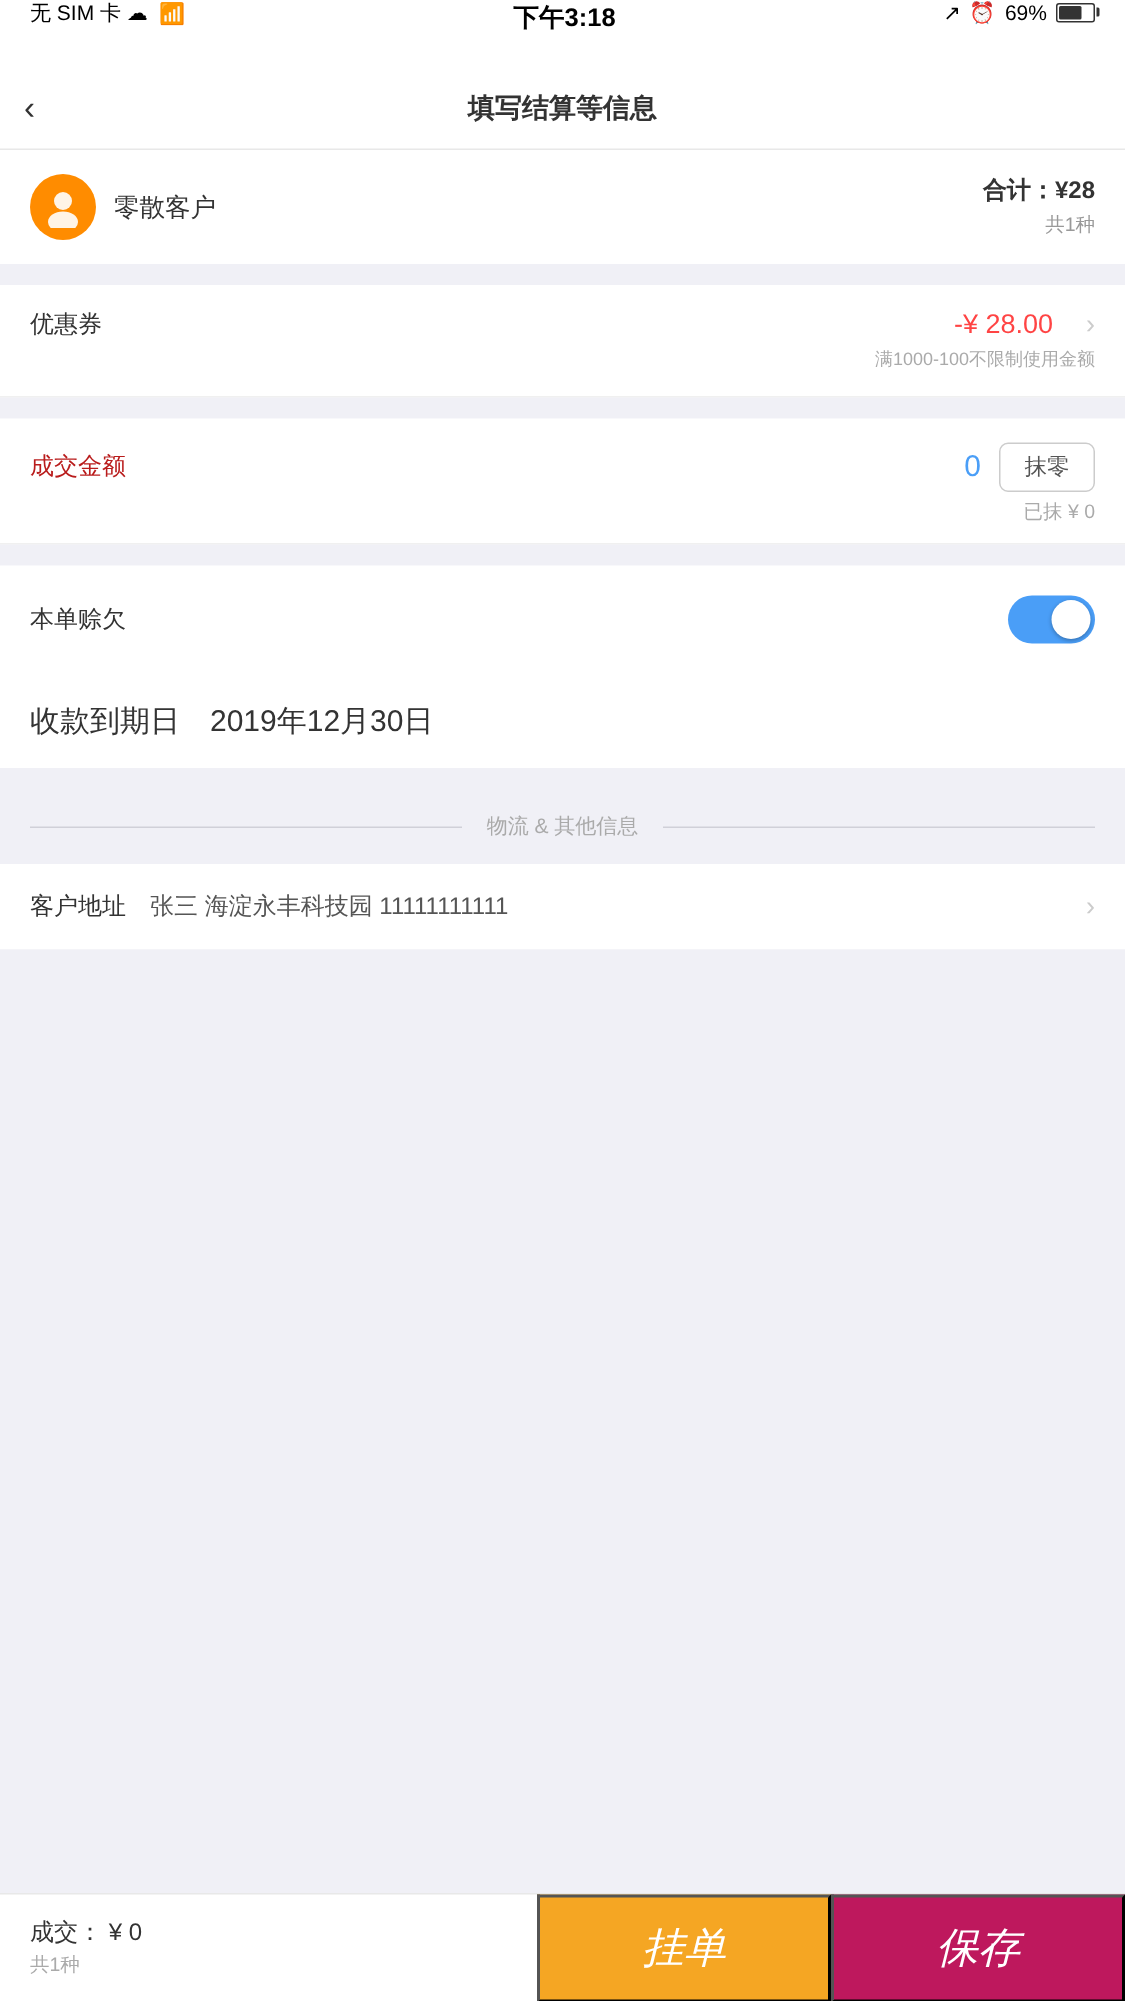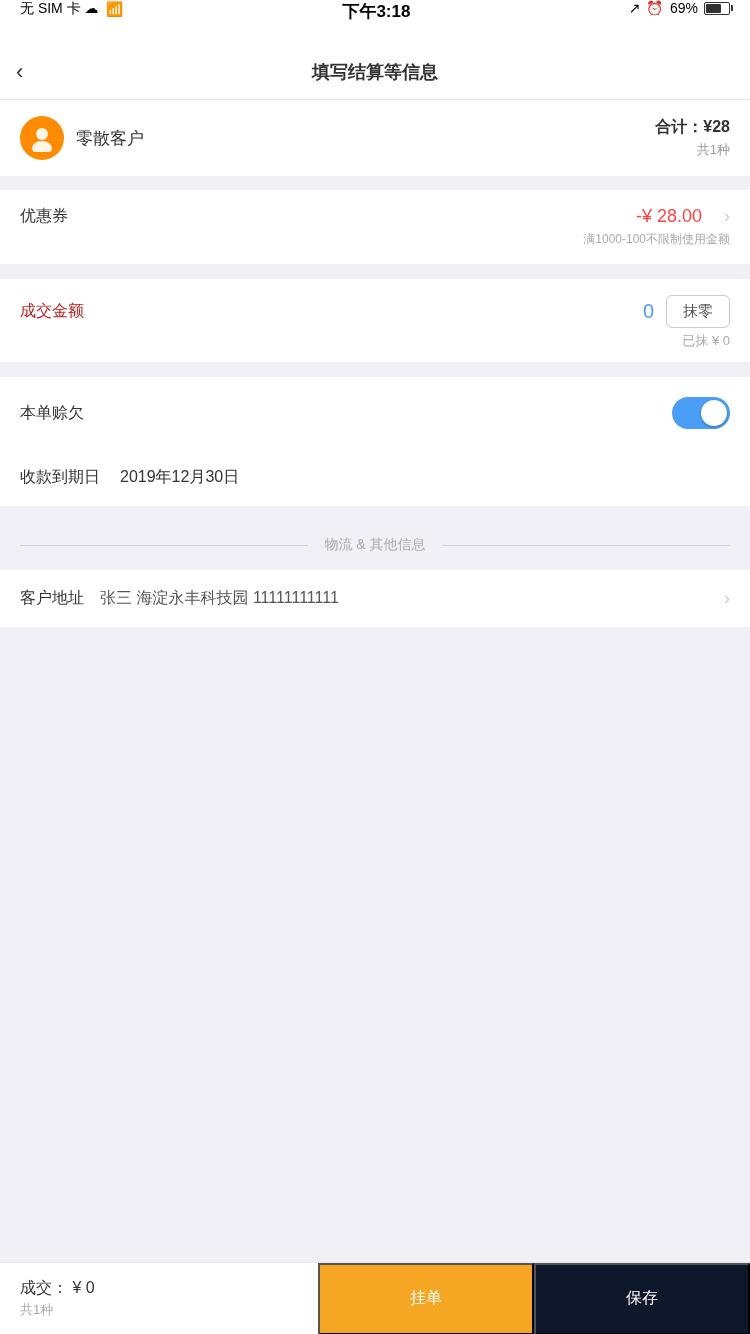--- a/index.html
+++ b/index.html
@@ -181,21 +181,21 @@
       display: flex;
       align-items: center;
       justify-content: space-between;
       padding: 20px 20px;
     }
     .debit-label { font-size: 16px; color: #333; }
 
     
     .due-row {
       padding: 18px 20px;
-      font-size: 16px;
+      font-size: 20px;
       color: #333;
       display: flex;
       align-items: center;
       gap: 20px;
     }
     .due-label { flex-shrink: 0; }
     .due-date { color: #333; }
 
     
     .logistics-divider {
@@ -240,32 +240,33 @@
       border-top: 1px solid #e8e8e8;
     }
     .bottom-info {
       flex: 1;
       padding: 0 20px;
     }
     .bottom-deal { font-size: 16px; color: #333; }
     .bottom-count { font-size: 13px; color: #aaa; margin-top: 2px; }
     .bottom-btn {
       height: 72px;
-      width: 216px;
+      width: 196px;
       display: flex;
       align-items: center;
       justify-content: center;
-      font-size: 16px;
+      font-size: 28px;
       font-weight: 500;
       color: #fff;
       cursor: pointer;
       flex-shrink: 0;
+      font-style: italic;
     }
     .btn-hang { background: #f5a623; }
-    .btn-save { background: #0f172a; }
+    .btn-save { background: #be185d; }
 
     .content-area {
       padding-bottom: 80px;
     }
   </style>
 </head>
 <body>
 
 <div class="status-bar">
   <div class="status-left">

